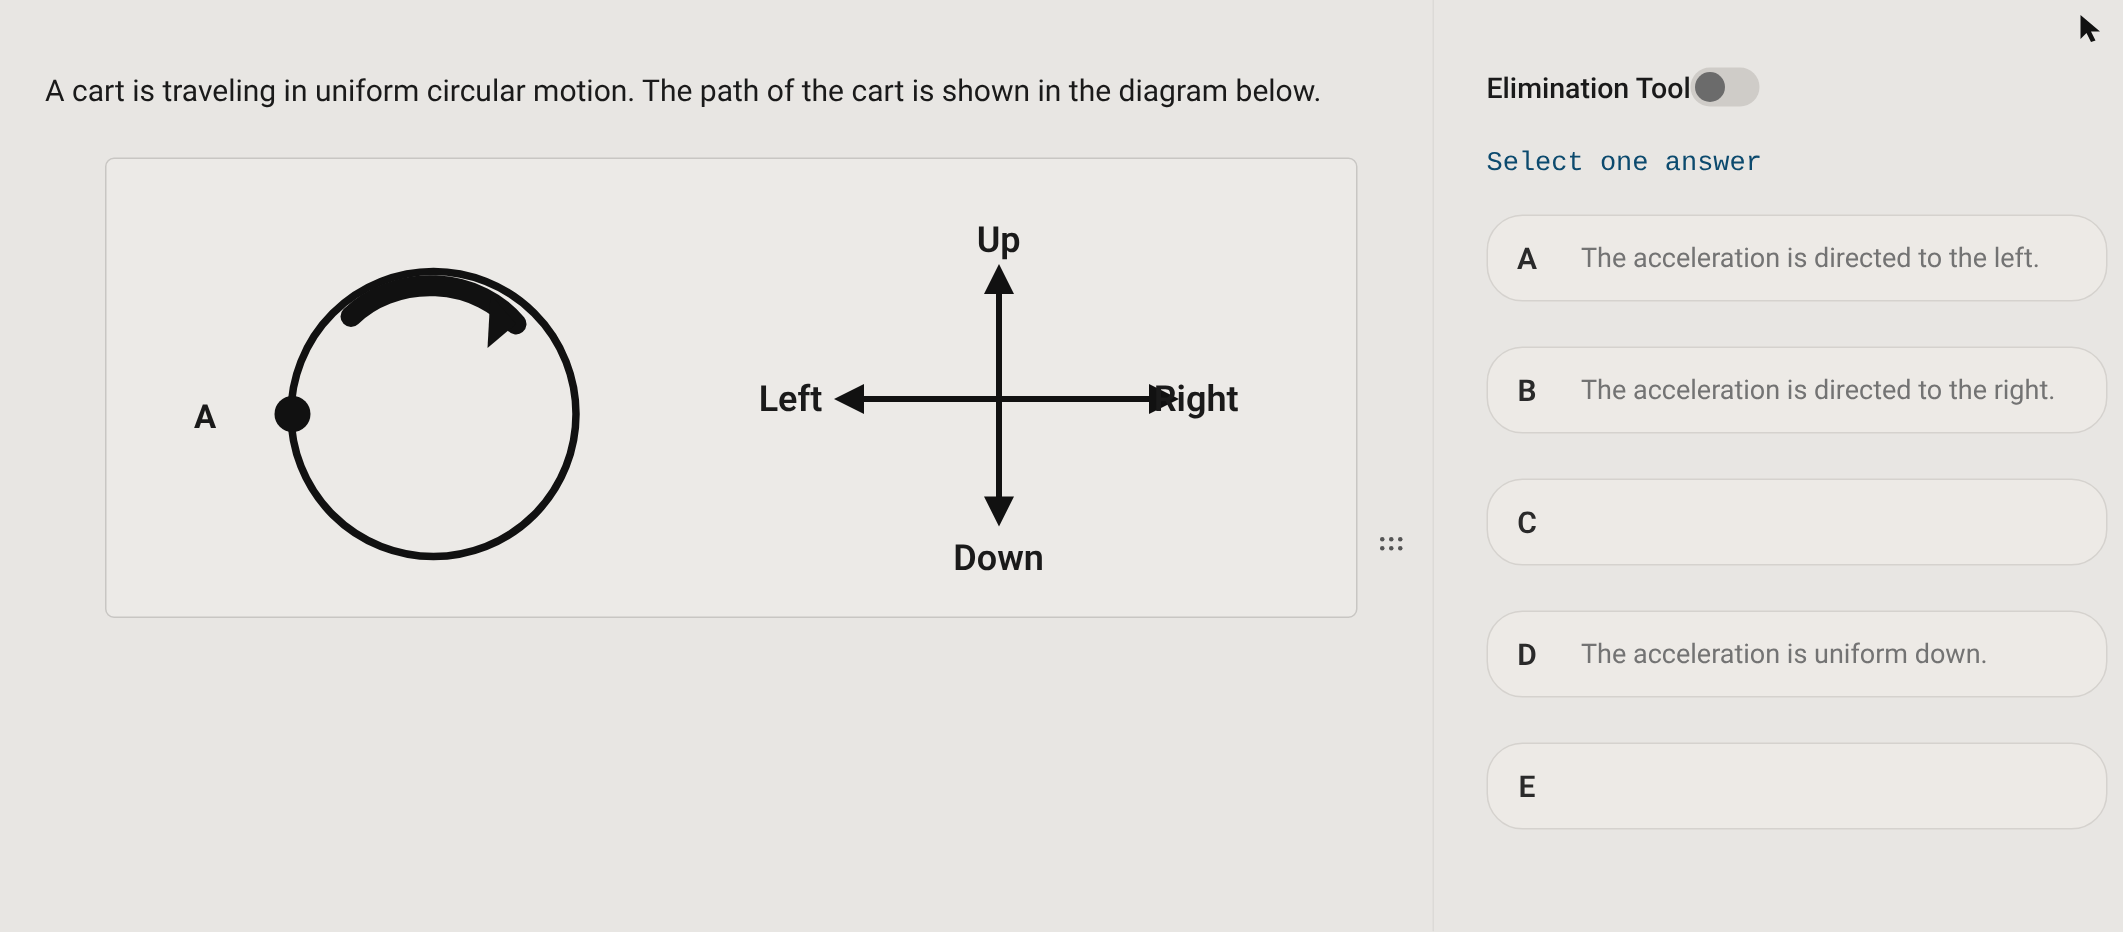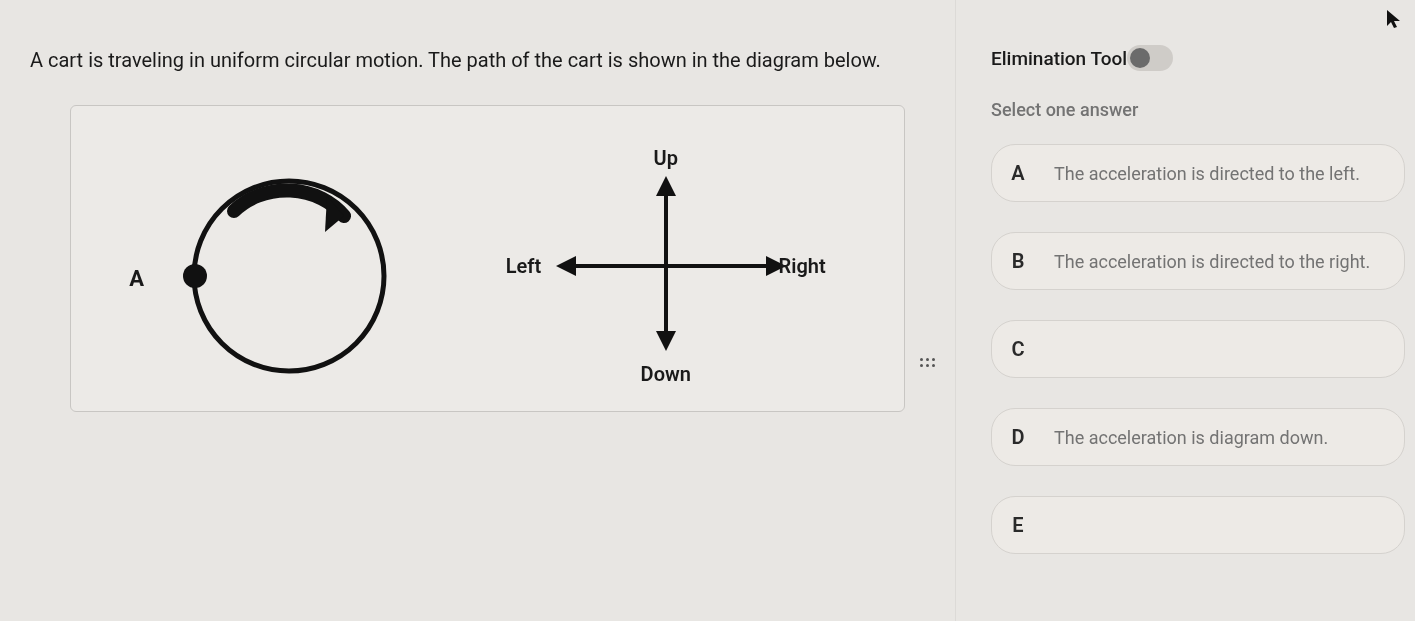--- a/index.html
+++ b/index.html
@@ -50,21 +50,21 @@
     .label-a {
       position: absolute;
       left: 0;
       top: 120px;
       font-size: 22px;
       font-weight: 700;
       color: #1a1a1a;
     }
     .compass-label {
       position: absolute;
-      font-size: 20px;
+      font-size: 24px;
       font-weight: 600;
       color: #1a1a1a;
     }
     .up-label { top: 0; left: 50%; transform: translateX(-50%); }
     .down-label { bottom: 0; left: 50%; transform: translateX(-50%); }
     .left-label { top: 50%; left: 20px; transform: translateY(-50%); }
     .right-label { top: 50%; right: 20px; transform: translateY(-50%); }
     .credit {
       text-align: center;
       font-size: 15px;
@@ -121,22 +121,23 @@
       left: 3px;
       top: 3px;
       width: 20px;
       height: 20px;
       border-radius: 50%;
       background: #6b6b6b;
     }
     .select-title {
       font-size: 18px;
       font-weight: 500;
-      color: #737373;
+      color: #0c4a6e;
       margin-bottom: 24px;
+      font-family: Liberation Mono, monospace;
     }
     .answers {
       display: flex;
       flex-direction: column;
       gap: 30px;
     }
     .answer {
       display: flex;
       align-items: center;
       gap: 22px;
@@ -229,21 +230,21 @@
     </div>
     <div class="answer">
       <span class="answer-letter">B</span>
       <span class="answer-text">The acceleration is directed to the right.</span>
     </div>
     <div class="answer">
       <span class="answer-letter">C</span>
     </div>
     <div class="answer">
       <span class="answer-letter">D</span>
-      <span class="answer-text">The acceleration is diagram down.</span>
+      <span class="answer-text">The acceleration is uniform down.</span>
     </div>
     <div class="answer">
       <span class="answer-letter">E</span>
     </div>
   </div>
 </div>
 
 <svg class="cursor-icon" width="18" height="22" viewBox="0 0 18 22">
   <path d="M2 2 L2 18 L6 14 L9 20 L12 19 L9 13 L15 13 Z" fill="#111"></path>
 </svg>

